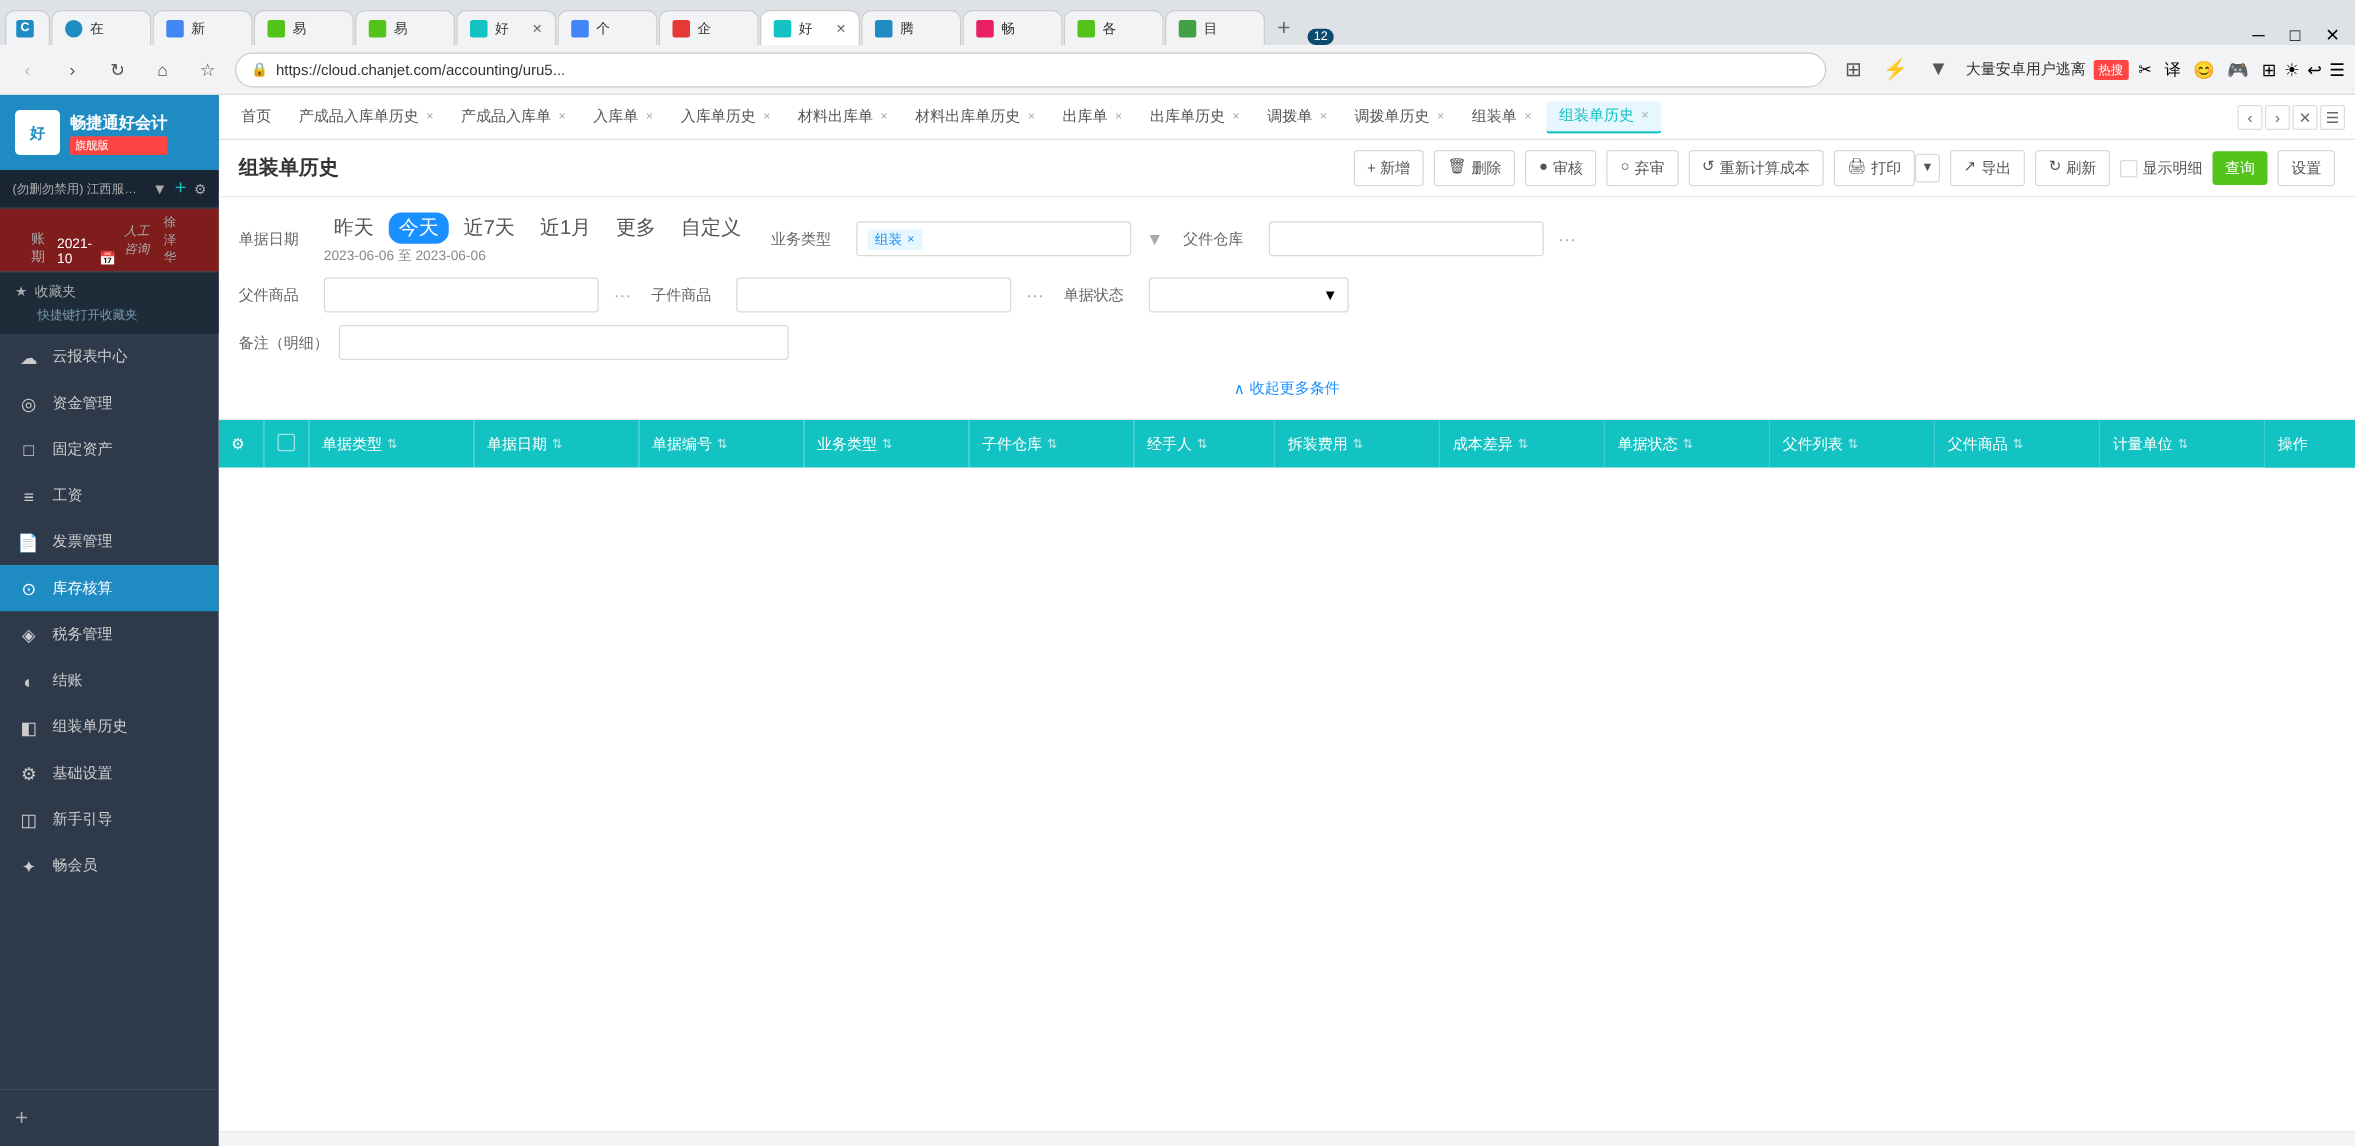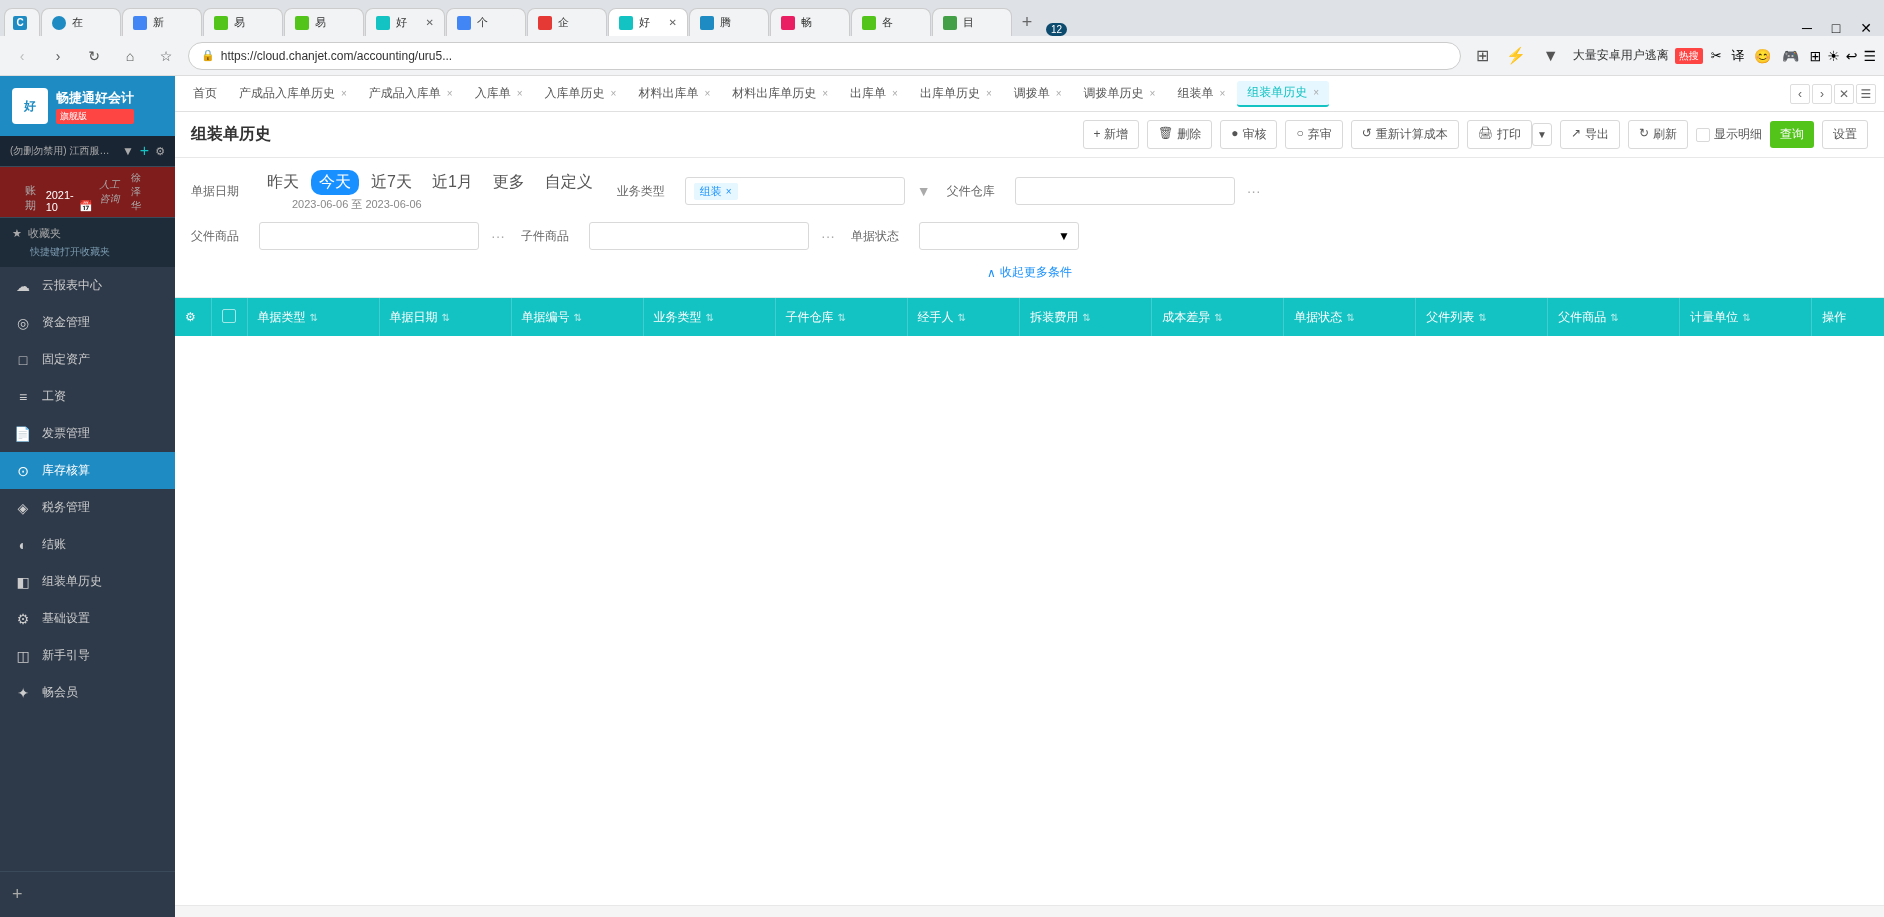--- a/index.html
+++ b/index.html
@@ -65,21 +65,21 @@
     .checkbox-empty { width: 14px; height: 14px; border: 1px solid #d9d9d9; border-radius: 2px; display: inline-block; }
 
     
     .filter-area { background: #fff; padding: 12px 16px; border-bottom: 1px solid #e8e8e8; }
     .filter-row { display: flex; align-items: center; gap: 16px; margin-bottom: 10px; flex-wrap: wrap; }
     .filter-item { display: flex; align-items: center; gap: 8px; }
     .filter-label { color: #666; font-size: 12px; white-space: nowrap; min-width: 60px; }
     .date-btns { display: flex; gap: 4px; align-items: center; }
     .date-btn { padding: 2px 8px; font-size: 16px; cursor: pointer; color: #555; border-radius: 2px; }
     .date-btn.active { background: #1890ff; color: #fff; border-radius: 10px; }
-    .date-range { font-size: 11px; color: #888; margin-top: 2px; margin-left: 33px; }
+    .date-range { font-size: 11px; color: #888; margin-top: 2px; }
     .filter-input { display: flex; align-items: center; border: 1px solid #d9d9d9; border-radius: 3px; padding: 3px 8px; min-width: 180px; height: 28px; background: #fff; font-size: 12px; gap: 4px; }
     .filter-tag { background: #e6f7ff; color: #1890ff; padding: 1px 6px; border-radius: 2px; font-size: 11px; display: flex; align-items: center; gap: 4px; }
     .filter-tag-close { cursor: pointer; color: #1890ff; font-size: 10px; }
     .filter-dropdown { display: flex; align-items: center; border: 1px solid #d9d9d9; border-radius: 3px; padding: 3px 8px; min-width: 120px; height: 28px; background: #fff; font-size: 12px; gap: 4px; justify-content: space-between; cursor: pointer; }
     .more-dots { color: #aaa; font-size: 14px; cursor: pointer; margin-left: 4px; }
     .collapse-btn { display: flex; align-items: center; gap: 4px; color: #1890ff; font-size: 12px; cursor: pointer; justify-content: center; padding: 4px 0; }
 
     
     .table-container { flex: 1; overflow: auto; background: #fff; }
     .data-table { width: 100%; border-collapse: collapse; }
@@ -459,20 +459,27 @@
 
         <div class="filter-item">
           <span class="filter-label">单据状态</span>
           <div class="filter-dropdown" style="min-width:160px;">
             <span></span>
             <span>▼</span>
           </div>
         </div>
       </div>
 
+      <div class="filter-row">
+
+        <div class="filter-item">
+          <span class="filter-label">备注（明细）</span>
+          <div class="filter-input" style="min-width:360px;"></div>
+        </div>
+      </div>
 
       <div class="collapse-btn">
         <span>∧</span>
         <span>收起更多条件</span>
       </div>
     </div>
 
     <div class="table-container">
       <table class="data-table">
         <thead>

